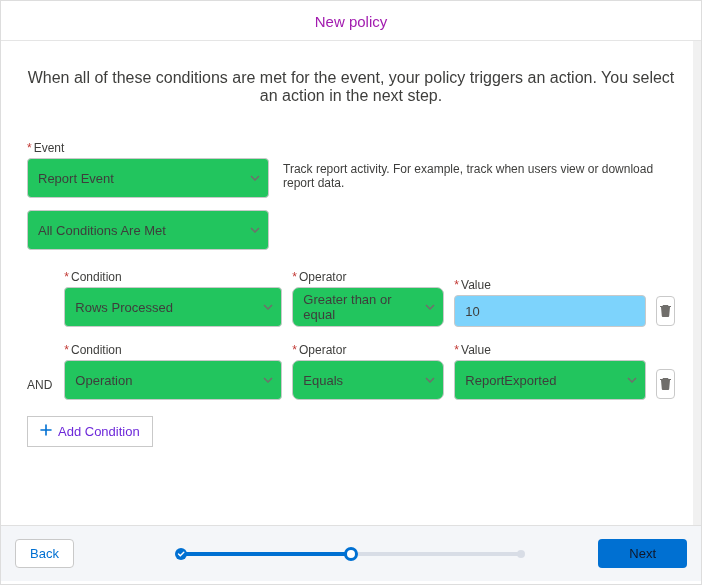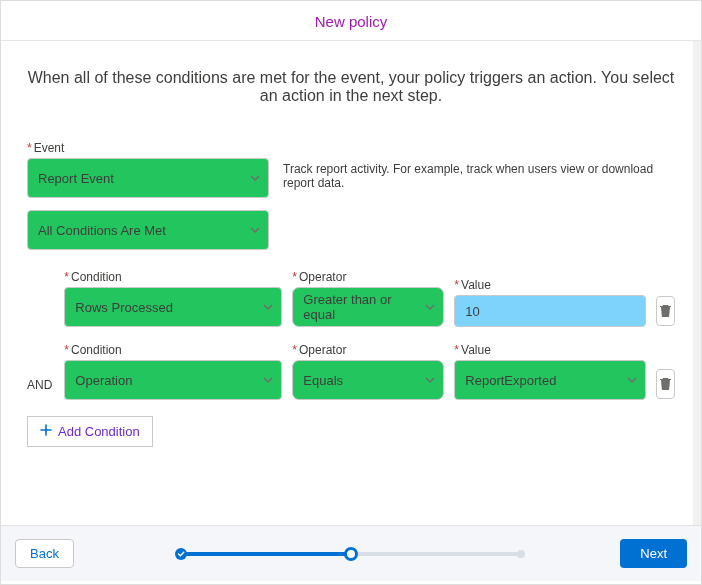--- a/index.html
+++ b/index.html
@@ -161,23 +161,23 @@
     background: #fff;
     padding: 6px 14px;
     font-size: 13px;
     color: #0070d2;
     cursor: pointer;
   }
   .btn-next {
     border: none;
     border-radius: 4px;
     background: #0070d2;
-    padding: 7px 20px;
-    font-size: 13px;
-    color: #ffffff;
+    padding: 7px 31px;
+    font-size: 13px;
+    color: #0f172a;
     cursor: pointer;
     margin-left: auto;
   }
   .stepper {
     position: absolute;
     left: 180px;
     right: 180px;
     top: 50%;
     transform: translateY(-50%);
     height: 16px;

